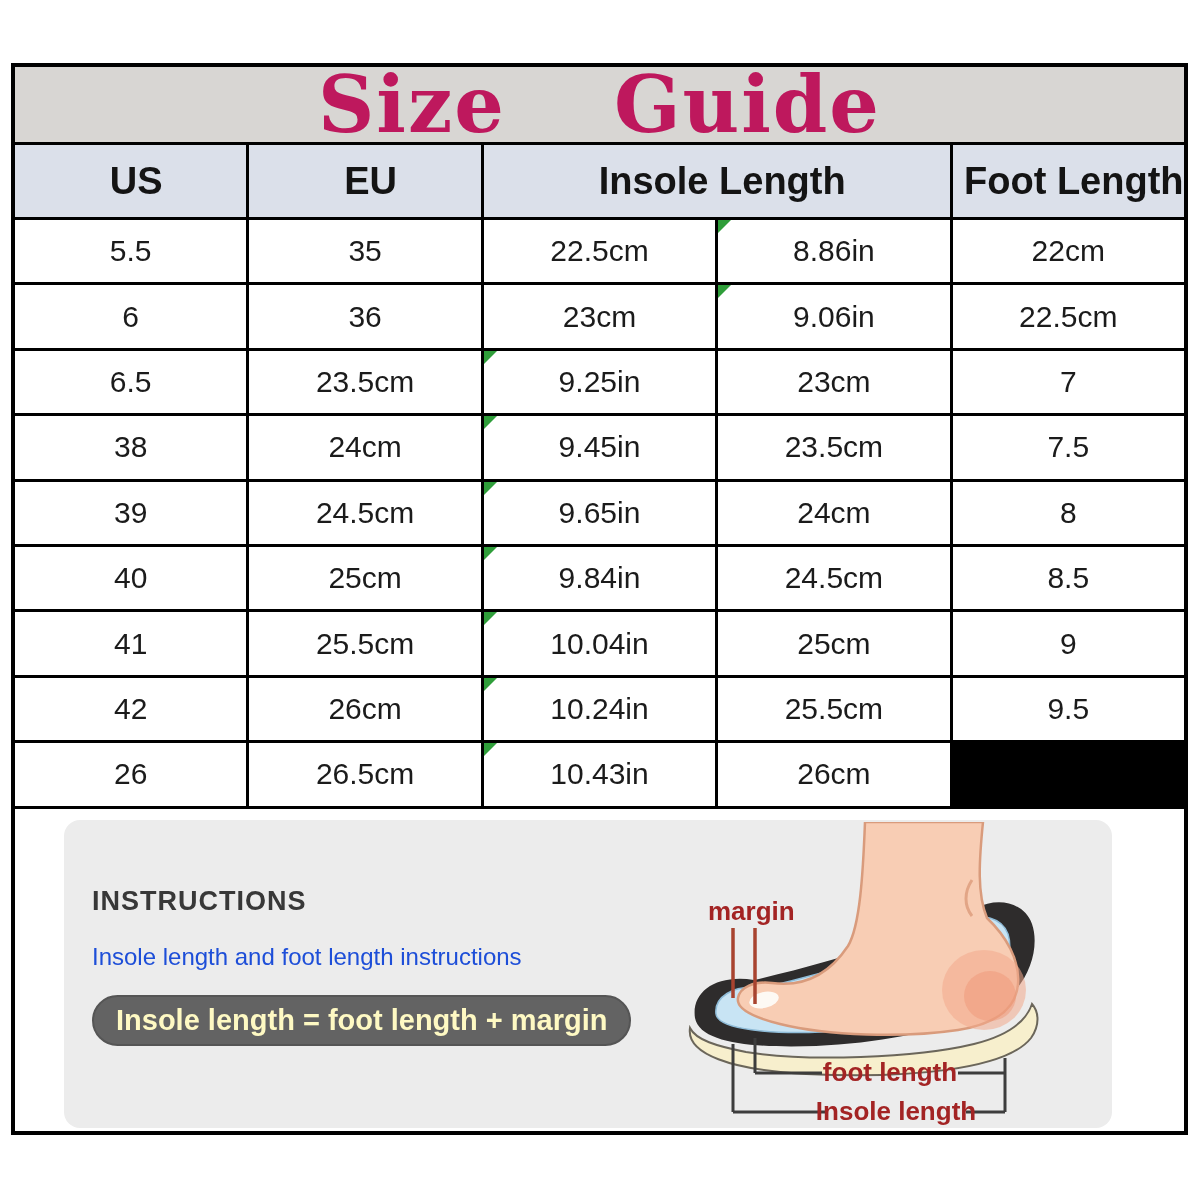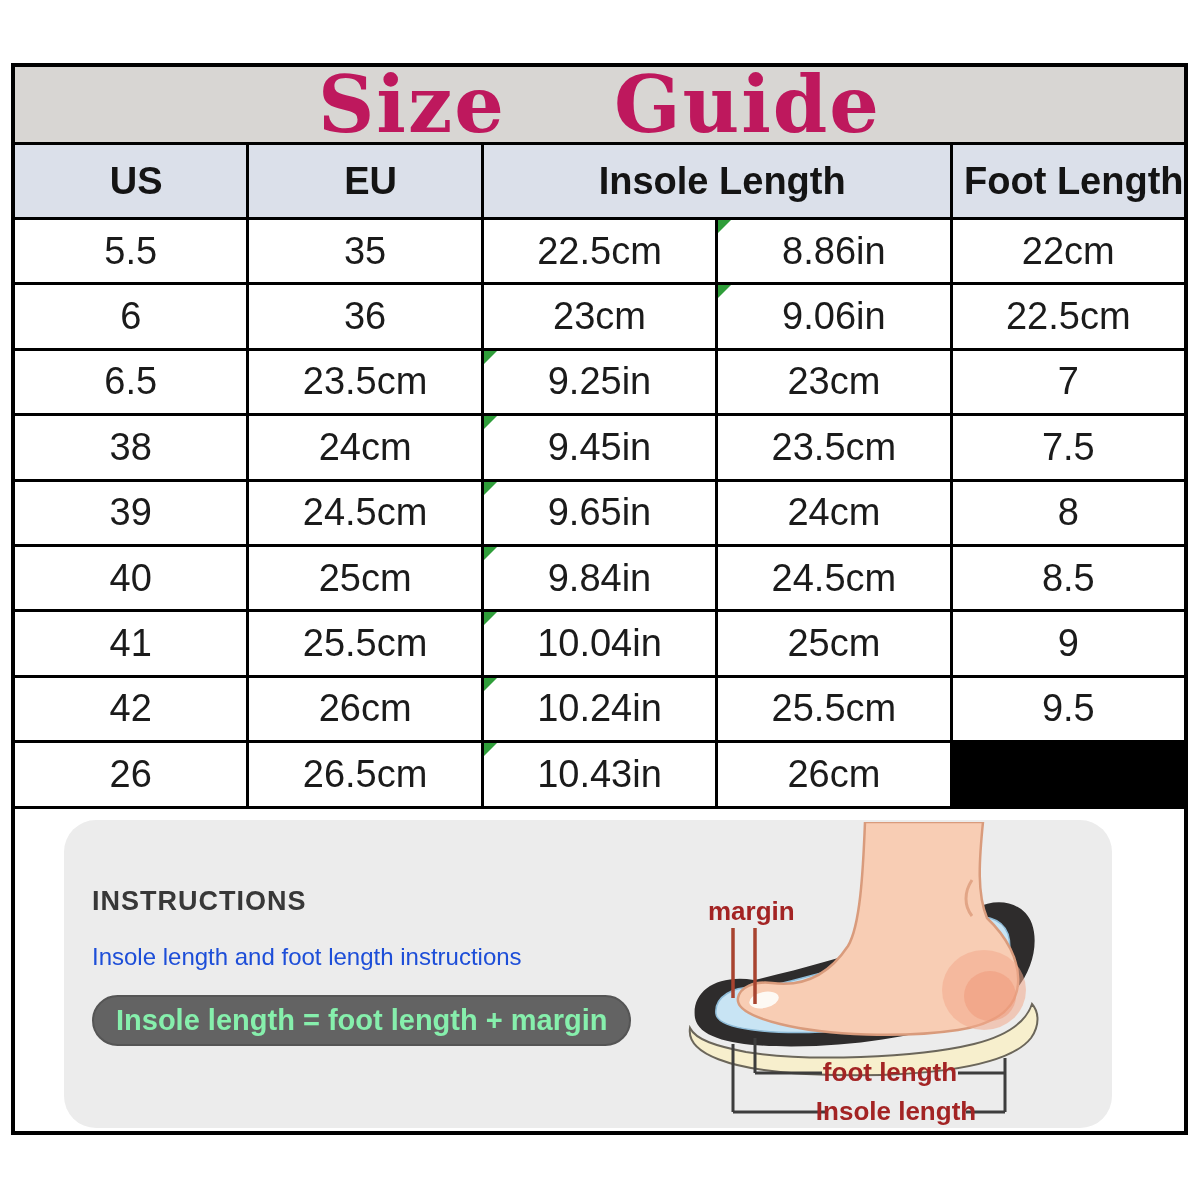--- a/index.html
+++ b/index.html
@@ -14,32 +14,32 @@
   
   .size-table { display:grid; grid-template-columns:repeat(5,1fr);
                 grid-template-rows:75px 72px; grid-auto-rows:62.4px;
                 gap:3px; background:#000; border-bottom:3px solid #000; }
   .tcell { display:flex; align-items:center; justify-content:center; background:#fff; position:relative; }
   .title-cell { grid-column:1 / -1; background:#d8d6d3; gap:108px;
                 font-family:"DejaVu Serif", serif; font-weight:bold; font-size:78px;
                 color:#be185d; letter-spacing:2px; }
   .head-cell { background:#dbe0ea; font-weight:bold; font-size:38px; color:#141414;padding-left:11px; }
   .head-insole { grid-column:span 2; }
-  .cell { font-size:38px; color:#1b1b1b; }
+  .cell { font-size:30px; color:#1b1b1b; }
   .marker { position:absolute; top:0; left:0; width:0; height:0;
             border-top:13px solid #2f9e3a; border-right:13px solid transparent; }
 
   
   .card { position:relative; margin:11px 0 0 49px; width:1048px; height:308px;
-          background:#ececec; border-radius:32px; overflow:hidden; }
+          background:#ececec; border-radius:16px; overflow:hidden; }
   .instr { position:absolute; left:28px; top:66px; }
   .instr-heading { font-size:27px; font-weight:bold; color:#383838; letter-spacing:1px; }
   .instr-sub { margin-top:26px; font-size:24px; color:#1d4ed8; }
   .pill { display:inline-block; margin-top:24px; background:#636363; border:2px solid #555;
-          color:#86efac; font-size:29px; font-weight:bold; border-radius:28px;
+          color:#fef9c3; font-size:29px; font-weight:bold; border-radius:28px;
           padding:7px 22px; }
   .diagram { position:absolute; left:612px; top:2px; }
 </style>
 </head>
 <body>
 
 <div class="canvas">
   <div class="frame">
 
     <div class="size-table" id="size-table">

